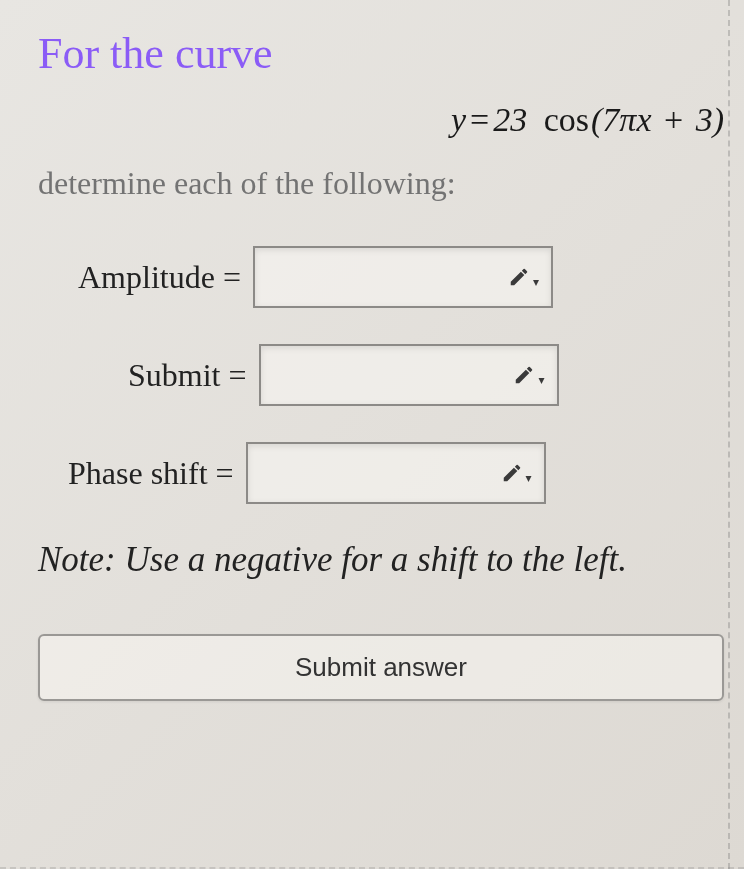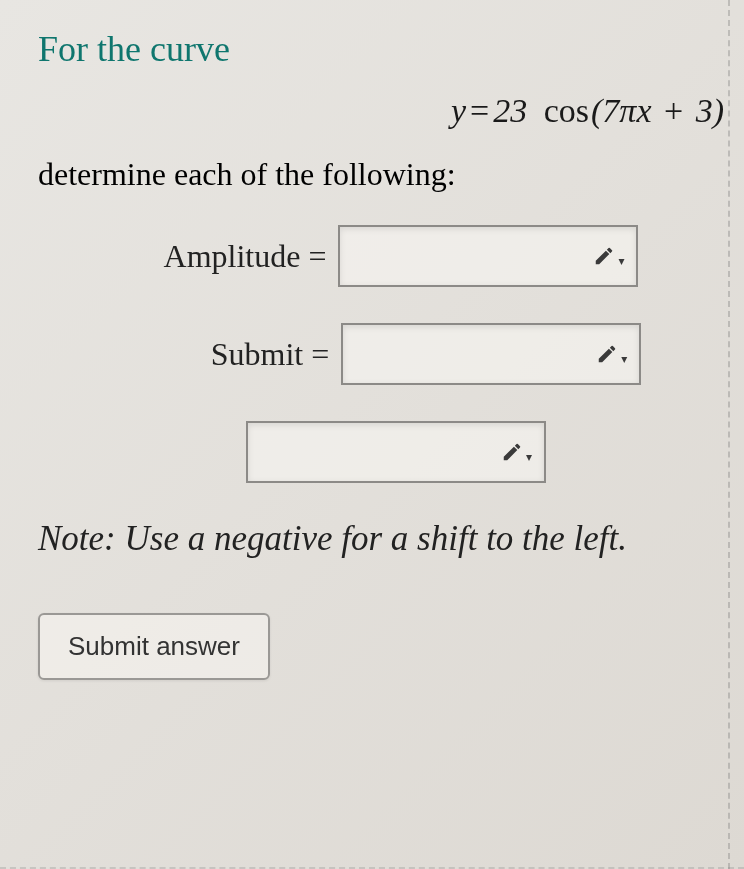--- a/index.html
+++ b/index.html
@@ -7,45 +7,45 @@
       width: 744px;
       height: 869px;
       background: linear-gradient(135deg, #e8e6e2 0%, #ddd9d3 100%);
       font-family: Georgia, 'Times New Roman', serif;
       color: #2a2a2a;
       padding: 28px 20px 20px 38px;
       position: relative;
       overflow: hidden;
     }
     .question-intro {
-      font-size: 36px;
+      font-size: 44px;
       font-weight: normal;
       margin-bottom: 22px;
-      color: #0f766e;
+      color: #8b5cf6;
     }
     .equation {
       font-size: 34px;
       font-style: italic;
       text-align: right;
       margin: 14px 0 26px 0;
       color: #1a1a1a;
       font-family: 'Times New Roman', serif;
     }
     .equation .var { font-style: italic; }
     .equation .op { font-style: normal; margin: 0 4px; }
     .equation .func { font-style: normal; margin-right: 2px; }
     .question-followup {
       font-size: 32px;
-      margin-bottom: 32px;
-      color: #000000;
+      margin-bottom: 44px;
+      color: #737373;
     }
     .field-row {
       display: flex;
       align-items: center;
-      justify-content: center;
+      justify-content: flex-start;
       margin-bottom: 36px;
       padding-left: 40px;
     }
     .field-label {
       font-size: 32px;
       color: #222;
       margin-right: 12px;
       white-space: nowrap;
     }
     .answer-box {
@@ -76,20 +76,21 @@
       font-size: 35px;
       font-style: italic;
       margin-top: 24px;
       margin-bottom: 54px;
       color: #222;
       white-space: nowrap;
     }
     .button-row {
       display: flex;
       gap: 42px;
+      flex-direction: column;
     }
     .btn {
       font-family: Arial, Helvetica, sans-serif;
       font-size: 26px;
       color: #333;
       background: rgba(252, 250, 246, 0.45);
       border: 2px solid #9a9895;
       border-radius: 6px;
       padding: 16px 28px;
       cursor: pointer;
@@ -142,20 +143,21 @@
     <span class="pencil-icon">
       <svg viewBox="0 0 24 24" fill="currentColor">
           <path d="M3 17.25V21h3.75l11.06-11.06-3.75-3.75L3 17.25zM20.71 7.04a1 1 0 0 0 0-1.41l-2.34-2.34a1 1 0 0 0-1.41 0l-1.83 1.83 3.75 3.75 1.83-1.83z"></path>
         </svg>
       <span class="pencil-caret">▾</span>
     </span>
   </div>
 </div>
 
 <div class="field-row" style="padding-left:30px;">
+  <div class="field-label">Phase shift =</div>
   <div class="answer-box">
     <span class="pencil-icon">
       <svg viewBox="0 0 24 24" fill="currentColor">
           <path d="M3 17.25V21h3.75l11.06-11.06-3.75-3.75L3 17.25zM20.71 7.04a1 1 0 0 0 0-1.41l-2.34-2.34a1 1 0 0 0-1.41 0l-1.83 1.83 3.75 3.75 1.83-1.83z"></path>
         </svg>
       <span class="pencil-caret">▾</span>
     </span>
   </div>
 </div>
 

